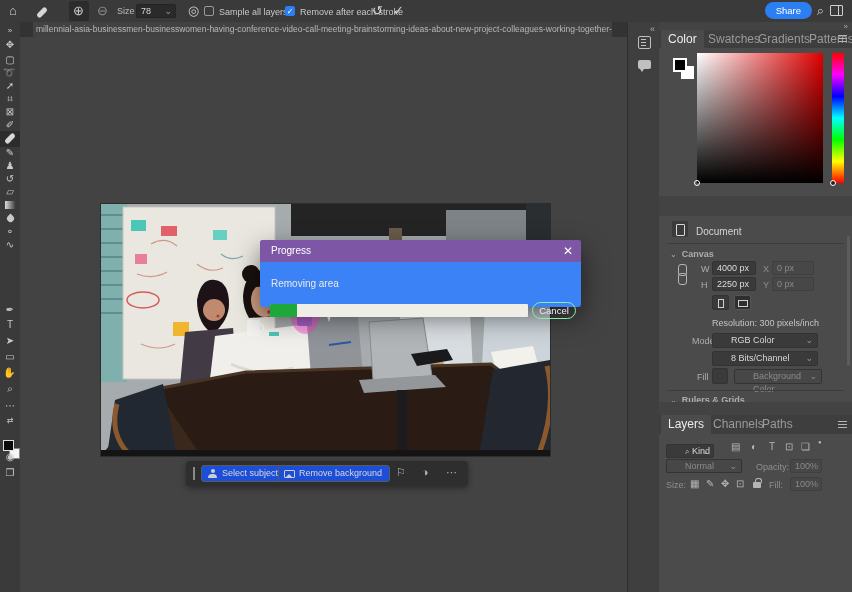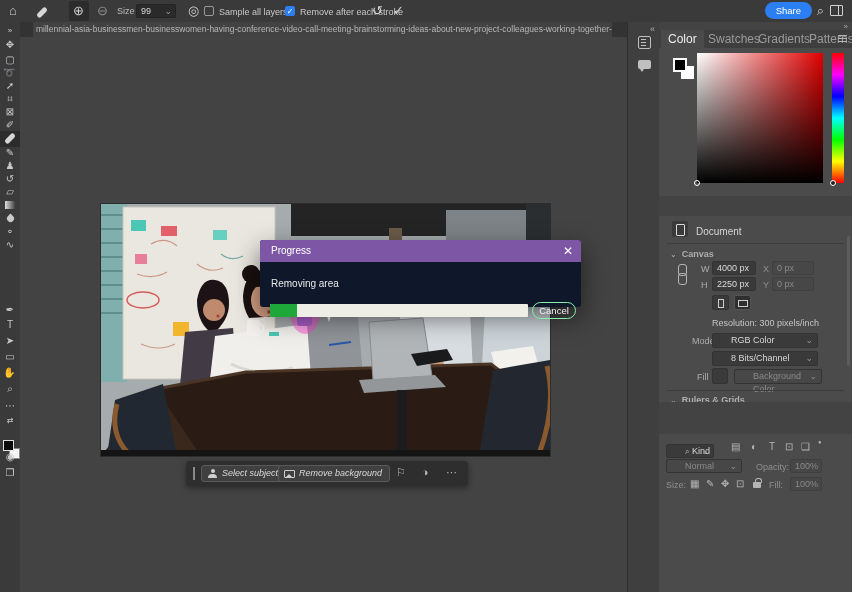--- a/index.html
+++ b/index.html
@@ -29,29 +29,29 @@
   .droplet { display:inline-block; width:7px; height:7px; background:#c9c9c9; border-radius:0 50% 50% 50%; transform:rotate(45deg); margin-top:3px; }
   .gradsw { display:inline-block; width:11px; height:8px; background:linear-gradient(to right,#ddd,#333); margin-top:3px; }
   #fg-swatch { position:absolute; left:3px; top:418px; width:11px; height:11px; background:#0a0a0a; border:1px solid #e0e0e0; z-index:2; }
   #bg-swatch { position:absolute; left:9px; top:426px; width:11px; height:11px; background:#f5f5f5; border:1px solid #888; }
   
   #canvasarea { position:absolute; left:20px; top:37px; width:607px; height:555px; background:#434343; }
   #photo { position:absolute; left:101px; top:204px; width:449px; height:252px; z-index:8; box-shadow:0 0 0 1px #2d2d2d; }
   
   #contextbar { position:absolute; left:186px; top:461px; width:282px; height:25px; background:#2e2e2e; border-radius:4px; z-index:15; box-shadow:0 2px 6px rgba(0,0,0,.4); }
   #contextbar .handle { position:absolute; left:7px; top:6px; width:2px; height:13px; background:#8a8a8a; }
-  .ctx-btn { position:absolute; top:4px; height:17px; background:#404040; border:1px solid #5a5a5a; border-radius:3px; font-size:9px; color:#d8d8d8; line-height:15px; padding:0 7px 0 20px;font-style:italic; }
+  .ctx-btn { position:absolute; top:4px; height:17px; background:#1d4ed8; border:1px solid #5a5a5a; border-radius:3px; font-size:9px; color:#d8d8d8; line-height:15px; padding:0 7px 0 20px; }
   .person-icn { position:absolute; left:6px; top:3px; width:9px; height:9px; }
   .person-icn::before { content:""; position:absolute; left:2.5px; top:0; width:4px; height:4px; border-radius:50%; background:#cfcfcf; }
   .person-icn::after { content:""; position:absolute; left:0; top:4.5px; width:9px; height:4.5px; border-radius:4px 4px 0 0; background:#cfcfcf; }
   .img-icn { position:absolute; left:5px; top:4px; width:11px; height:8px; border:1px solid #cfcfcf; border-radius:1px; }
   .img-icn::after { content:""; position:absolute; left:1px; bottom:0; border-left:3px solid transparent; border-right:3px solid transparent; border-bottom:3px solid #cfcfcf; }
   .ctx-icn { position:absolute; top:5px; font-size:11px; color:#b5b5b5; }
   
-  #dialog { position:absolute; left:260px; top:240px; width:321px; height:67px; background:#0f172a; z-index:20; box-shadow:0 10px 26px rgba(0,0,0,.55); border-radius:3px; }
+  #dialog { position:absolute; left:260px; top:240px; width:321px; height:67px; background:#3b82f6; z-index:20; box-shadow:0 10px 26px rgba(0,0,0,.55); border-radius:3px; }
   #dialog-header { position:absolute; left:0; top:0; width:100%; height:22px; background:#7d57a5; border-radius:3px 3px 0 0; }
   #dialog-title { position:absolute; left:11px; top:5px; font-size:10px; color:#fff; }
   #dialog-close { position:absolute; right:8px; top:4px; font-size:12px; color:#fff; }
   #dialog-msg { position:absolute; left:11px; top:38px; font-size:10px; color:#e9e9e9; }
   #progress-track { position:absolute; left:10px; top:64px; width:258px; height:13px; background:#efeee6; border-radius:1px; overflow:hidden; }
   #progress-fill { height:100%; background:#1fa83a; }
   #cancel-btn { position:absolute; right:5px; top:62px; width:44px; height:17px; border:1px solid #86efac; border-radius:9px; font-size:9.5px; color:#f2f2f2; text-align:center; line-height:15px; }
   
   #collapsedcol { position:absolute; left:627px; top:22px; width:32px; height:570px; background:#3f3f3f; border-left:1px solid #2e2e2e; z-index:6; }
   #collapse-chevs { position:absolute; right:4px; top:2px; font-size:9px; color:#b0b0b0; }
@@ -113,21 +113,21 @@
 <body>
 
 <div id="topbar">
   <span class="icn" style="left:9px">⌂</span>
   <span class="icn" style="left:36px"><span class="bandaid" style="margin-top:0"></span></span>
   <div class="tool-active-box"></div>
   <span class="icn" style="left:73px">⊕</span>
   <span class="icn dim" style="left:97px">⊖</span>
   <span id="size-label">Size</span>
   <div id="size-field">
-    <span>99</span>
+    <span>78</span>
     <span class="chev">⌄</span>
   </div>
   <span class="icn" style="left:188px">◎</span>
   <span class="checkbox" style="left:204px"></span>
   <span class="cb-label" style="left:219px">Sample all layers</span>
   <span class="checkbox checked" style="left:285px">✓</span>
   <span class="cb-label" style="left:300px">Remove after each stroke</span>
   <span class="icn" style="left:372px">↺</span>
   <span class="icn" style="left:393px">✓</span>
   <span id="share-btn">Share</span>
@@ -332,20 +332,26 @@
     <span class="pselect" style="left:53px;top:117px;width:106px"><span>RGB Color</span><span class="chev">⌄</span></span>
     <span class="pselect" style="left:53px;top:135px;width:106px"><span>8 Bits/Channel</span><span class="chev">⌄</span></span>
     <span class="flabel" style="left:38px;top:156px">Fill</span>
     <span class="pfield" style="left:53px;top:152px;width:16px;height:16px"></span>
     <span class="pselect disabled" style="left:75px;top:153px;width:88px"><span>Background Color</span><span class="chev dim">⌄</span></span>
     <div class="divider" style="top:174px"></div>
     <span class="flabel sec-head" style="left:11px;top:179px"><span class="sec-chev">⌄</span><span>Rulers &amp; Grids</span></span>
     <span class="vscroll" style="top:20px;height:130px"></span>
   </div>
 
+  <div class="tabsrow" style="top:393px;height:19px">
+    <span class="ptab active" style="left:2px;line-height:19px">Layers</span>
+    <span class="ptab" style="left:47px;line-height:19px">Channels</span>
+    <span class="ptab" style="left:96px;line-height:19px">Paths</span>
+    <span class="panel-menu" style="top:6px"></span>
+  </div>
   <div class="pbody" style="top:412px;height:180px">
     <span class="pselect" style="left:7px;top:10px;width:48px;height:14px"><span style="font-size:8px">⌕</span> <span>Kind</span><span class="chev">⌄</span></span>
     <span class="licn" style="left:72px;top:7px">▤</span>
     <span class="licn" style="left:92px;top:7px">◐</span>
     <span class="licn" style="left:110px;top:7px">T</span>
     <span class="licn" style="left:126px;top:7px">⊡</span>
     <span class="licn" style="left:142px;top:7px">❏</span>
     <span class="licn" style="left:159px;top:5px;font-size:6px">●</span>
     <span class="pselect disabled" style="left:7px;top:25px;width:76px;height:14px"><span>Normal</span><span class="chev dim">⌄</span></span>
     <span class="flabel dim" style="left:97px;top:28px">Opacity:</span>

